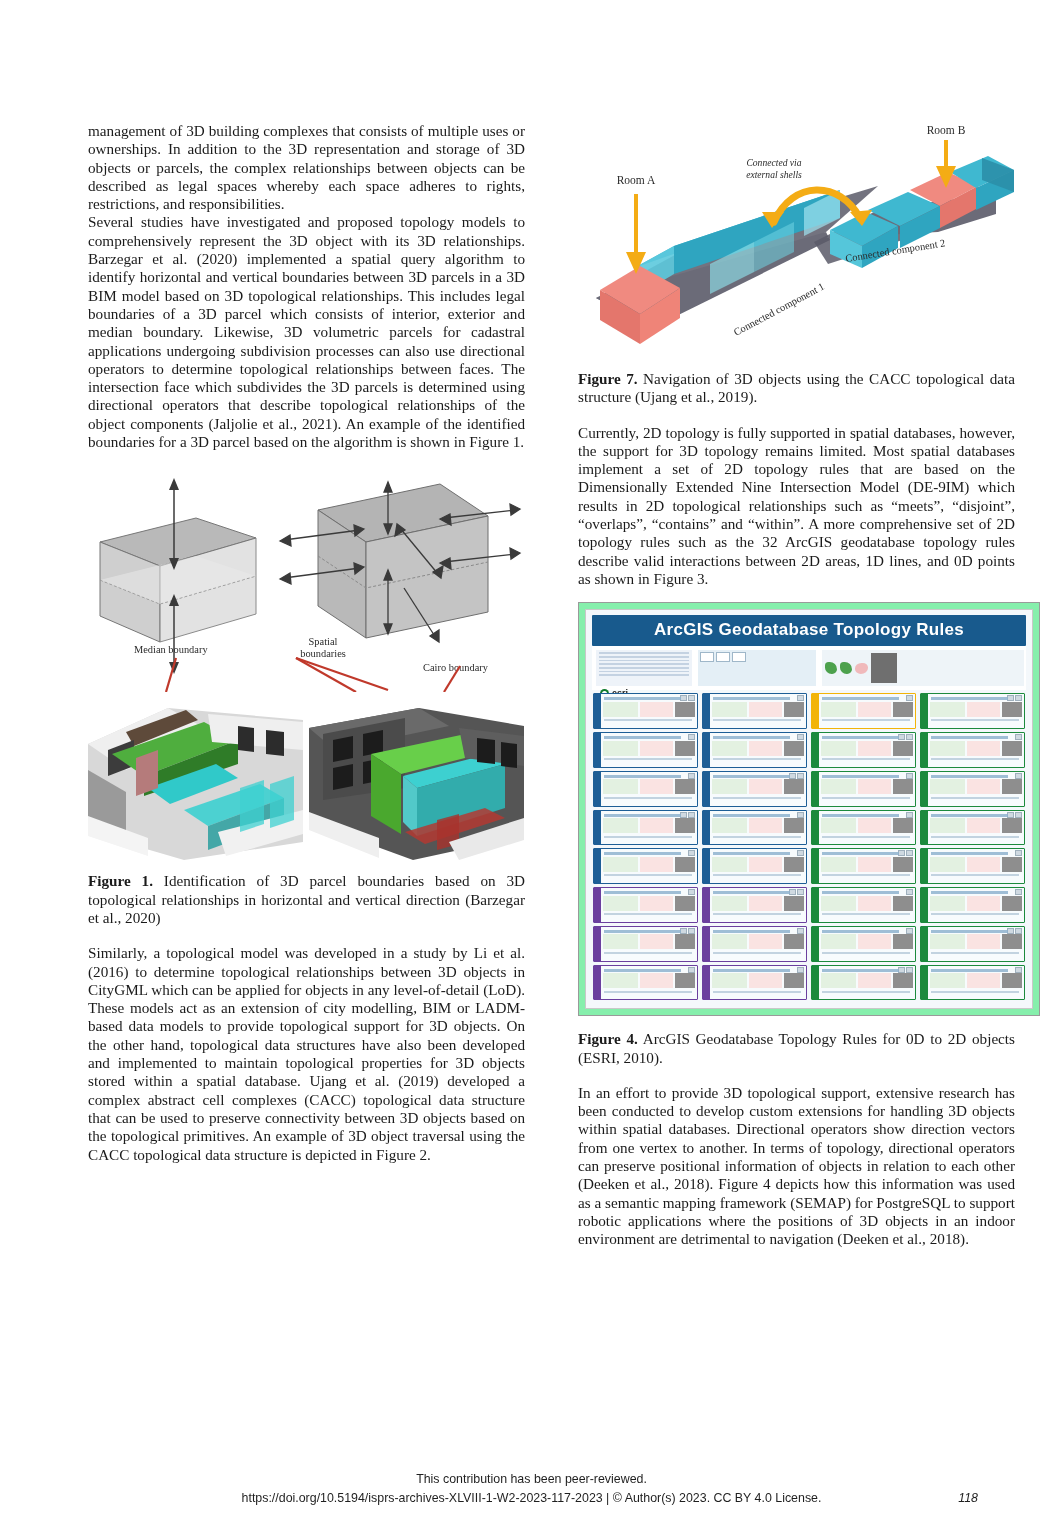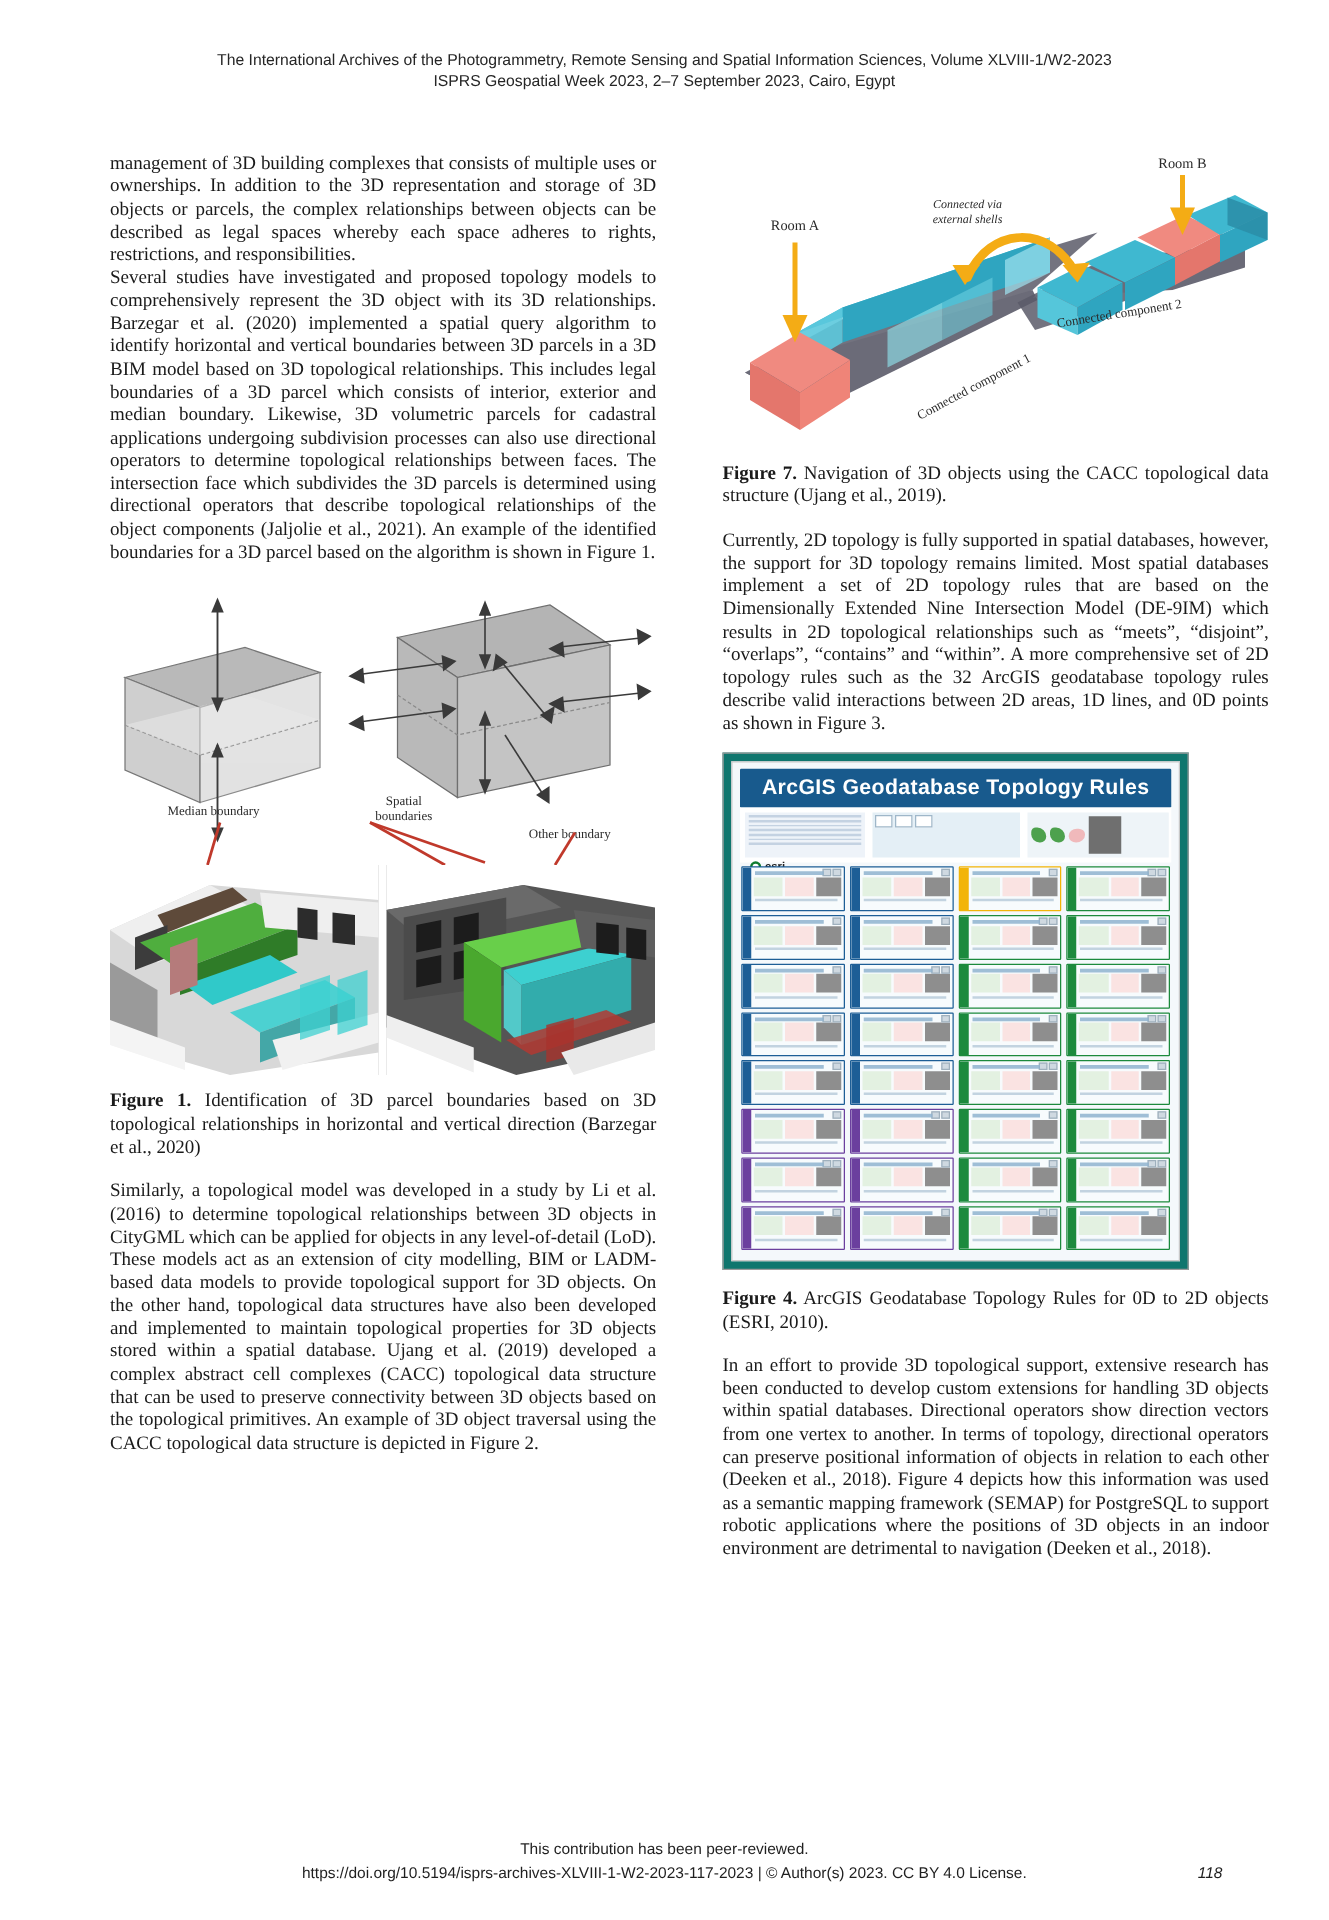--- a/index.html
+++ b/index.html
@@ -68,23 +68,23 @@
     display:flex; gap:6px;
   }
   .photo { position:relative; width:215px; height:168px; overflow:hidden; background:#cfcfcf; }
 
   
   .fig2 { position:relative; width:437px; height:248px; }
 
   
   .fig3wrap { margin-top:14px; }
   .poster {
-    width:373px; height:414px;
+    width:462px; height:414px;
     border:1.5px solid #9a9a9a;
-    background:#0f766e;
+    background:#86efac;
     padding:6px;
     position:relative;
   }
   .poster-inner {
     width:100%; height:100%;
     border:1px solid #c8c8c8;
     background:#f4f8fb;
     padding:5px 6px 7px 6px;
     display:flex; flex-direction:column;
   }
@@ -207,24 +207,20 @@
     position:absolute; right:85px; bottom:28px;
     font-family:"Liberation Sans", sans-serif;
     font-size:12.4px; line-height:19px; color:#1f1f1f;font-style:italic;
   }
 </style>
 </head>
 <body>
 
 <div class="page">
 
-  <div class="runhead">
-    <div>The International Archives of the Photogrammetry, Remote Sensing and Spatial Information Sciences, Volume XLVIII-1/W2-2023</div>
-    <div>ISPRS Geospatial Week 2023, 2–7 September 2023, Cairo, Egypt</div>
-  </div>
 
   <div class="columns">
 
     <div class="col">
 
       <p class="body">management of 3D building complexes that consists of multiple uses or ownerships. In addition to the 3D representation and storage of 3D objects or parcels, the complex relationships between objects can be described as legal spaces whereby each space adheres to rights, restrictions, and responsibilities.</p>
       <p class="body">Several studies have investigated and proposed topology models to comprehensively represent the 3D object with its 3D relationships. Barzegar et al. (2020) implemented a spatial query algorithm to identify horizontal and vertical boundaries between 3D parcels in a 3D BIM model based on 3D topological relationships. This includes legal boundaries of a 3D parcel which consists of interior, exterior and median boundary. Likewise, 3D volumetric parcels for cadastral applications undergoing subdivision processes can also use directional operators to determine topological relationships between faces. The intersection face which subdivides the 3D parcels is determined using directional operators that describe topological relationships of the object components (Jaljolie et al., 2021). An example of the identified boundaries for a 3D parcel based on the algorithm is shown in Figure 1.</p>
 
       <div class="fig1">
         <div class="fig1-top">
@@ -284,21 +280,21 @@
                 <polygon points="353,108 355,96 345,102"></polygon>
 
               <line x1="316" y1="118" x2="348" y2="168" stroke="#3a3a3a"></line>
               <polygon points="351,172 351,160 342,166"></polygon>
             </g>
           </svg>
 
           <div class="fig1-labels">
             <div class="lbl" style="left:46px; top:-38px;">Median boundary</div>
             <div class="lbl two" style="left:202px; top:-46px; width:66px;">Spatial boundaries</div>
-            <div class="lbl" style="left:335px; top:-20px;">Other boundary</div>
+            <div class="lbl" style="left:335px; top:-20px;">Cairo boundary</div>
           </div>
 
           <svg width="437" height="40" viewBox="0 0 437 40" style="position:absolute;left:0;top:182px;">
             <g stroke="#c0392b" stroke-width="2.2" fill="none">
               <line x1="88" y1="6" x2="78" y2="40"></line>
               <line x1="208" y1="6" x2="268" y2="40"></line>
               <line x1="208" y1="6" x2="300" y2="38"></line>
               <line x1="372" y1="14" x2="356" y2="40"></line>
             </g>
           </svg>

